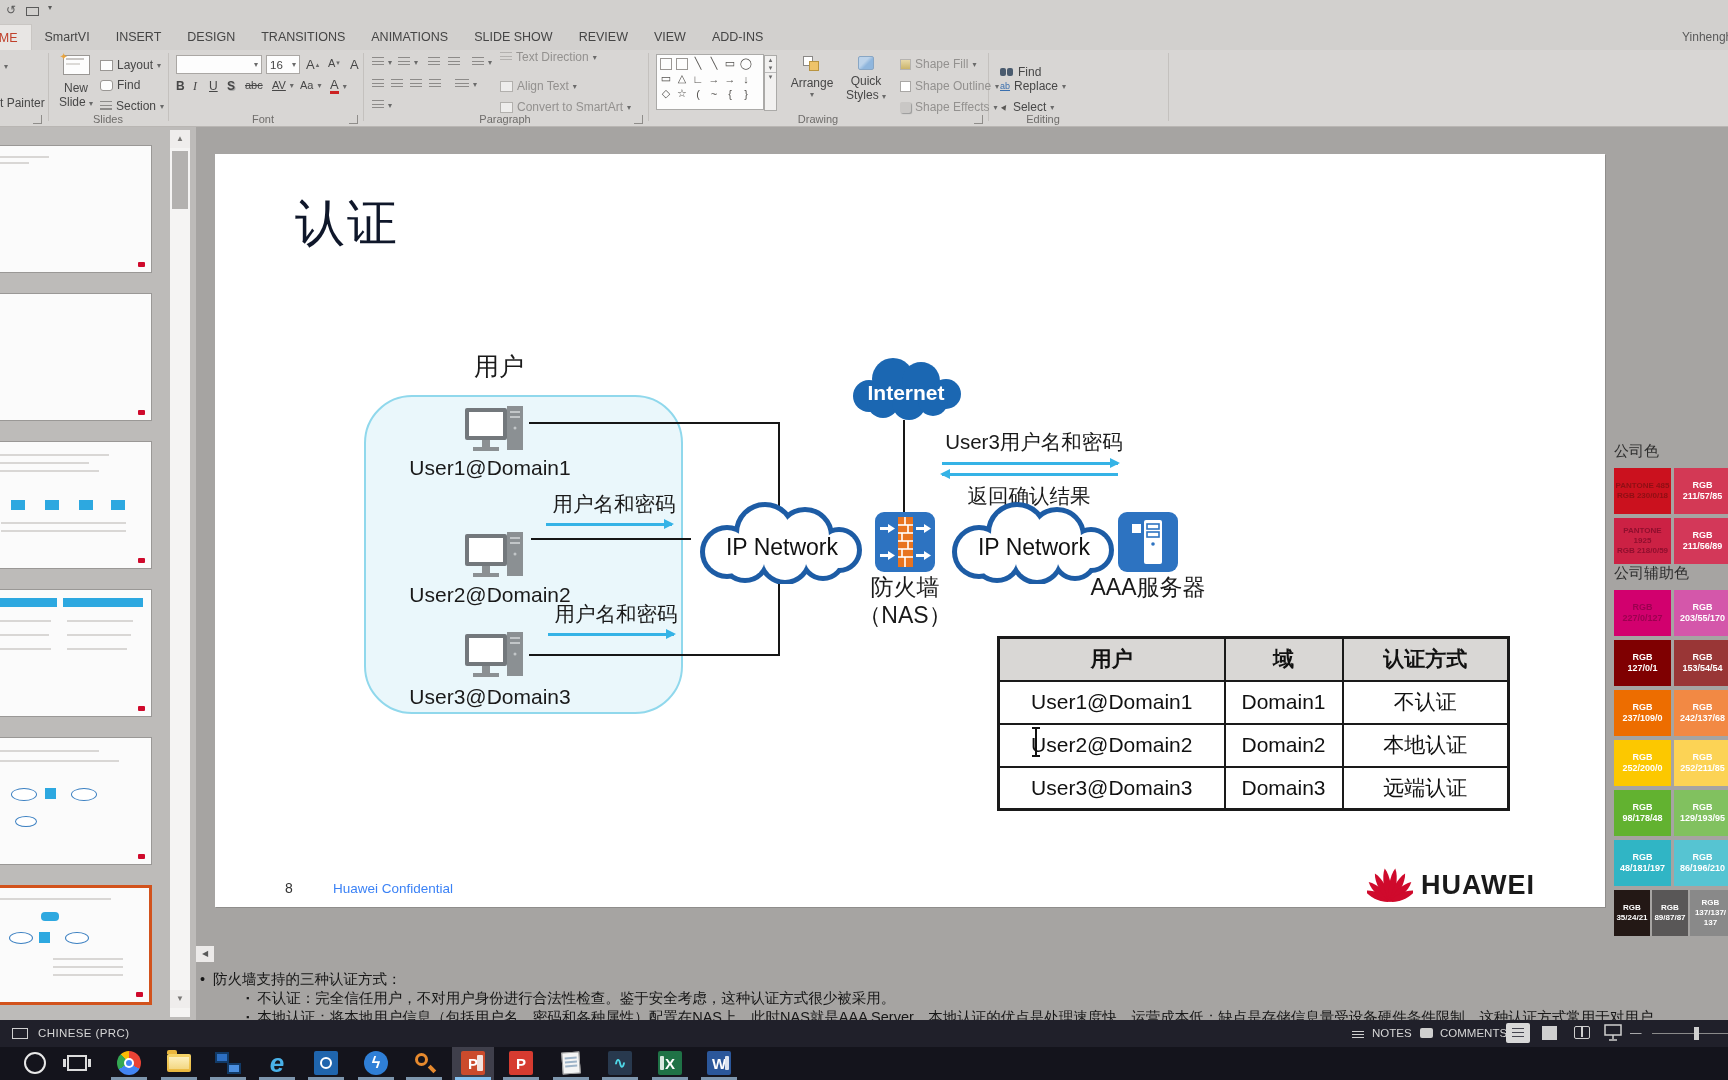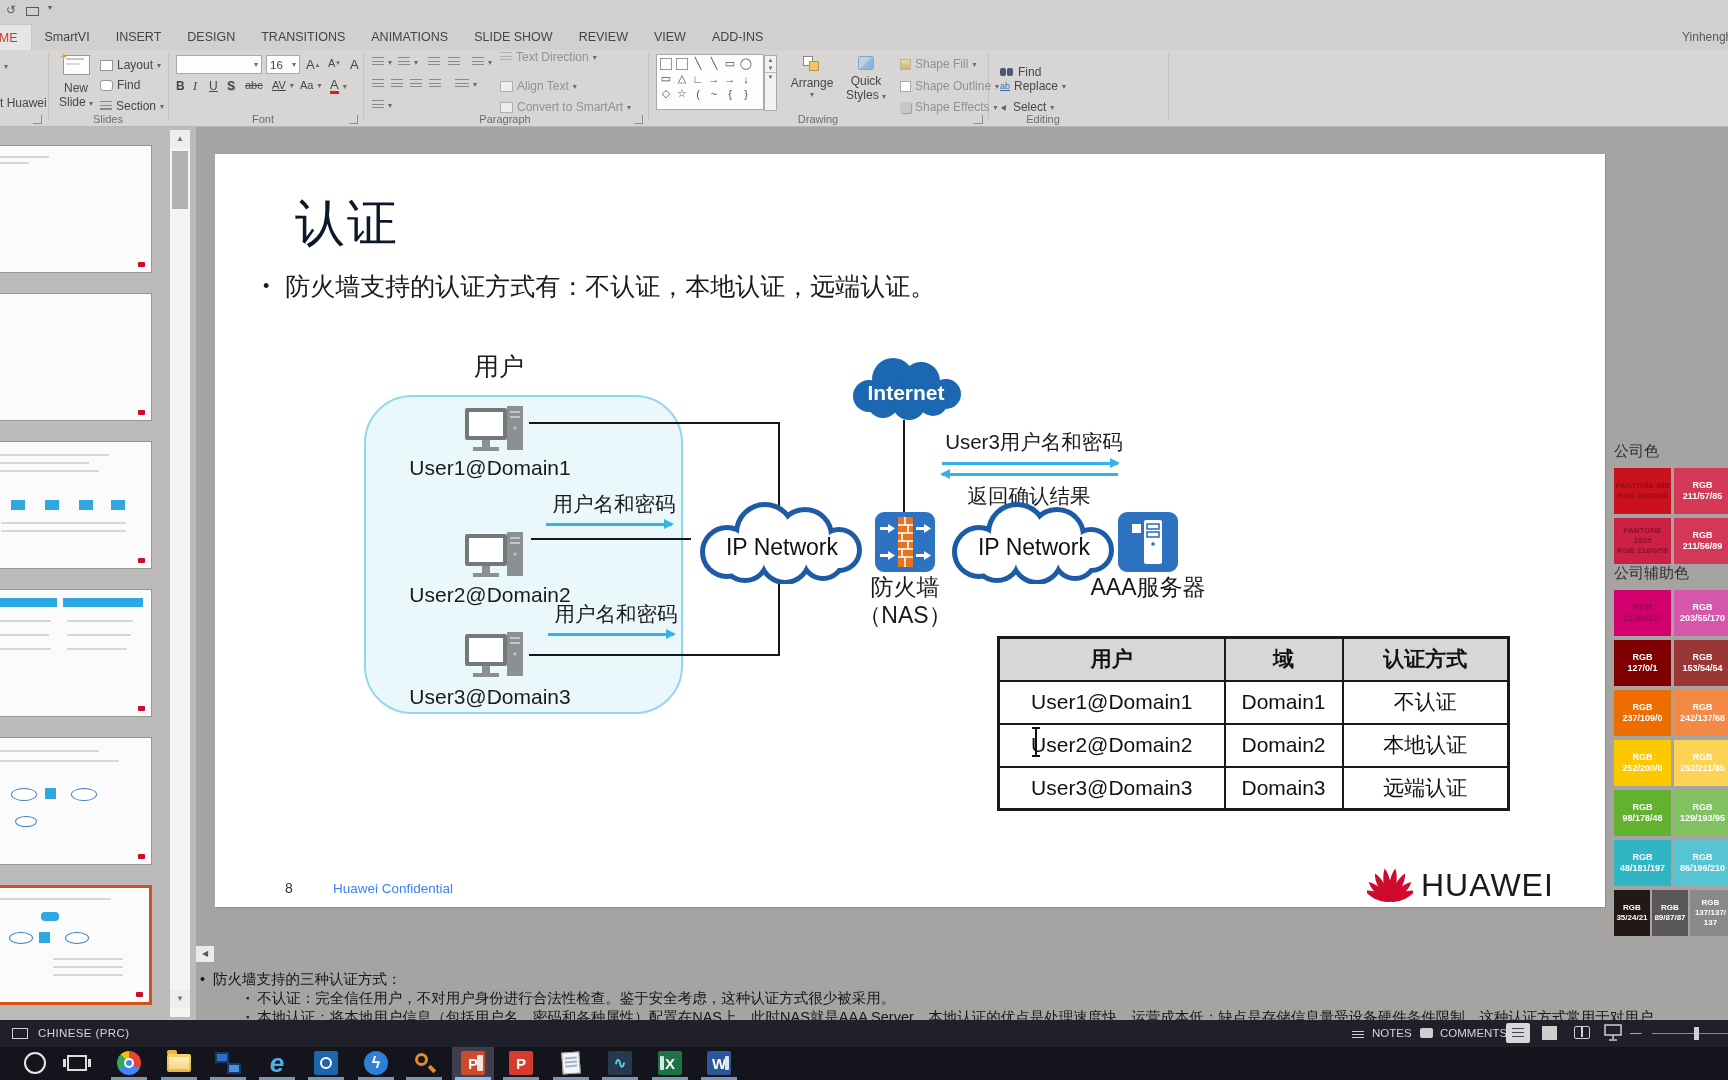--- a/index.html
+++ b/index.html
@@ -95,21 +95,21 @@
   <div id="ribbon">
     <div class="gdiv" style="left:48px"></div>
       <div class="gdiv" style="left:168px"></div>
     <div class="gdiv" style="left:363px"></div>
       <div class="gdiv" style="left:648px"></div>
     <div class="gdiv" style="left:988px"></div>
       <div class="gdiv" style="left:1168px"></div>
 
     <span class="caret abs" style="left:4px;top:12px">▾</span>
     <div class="rbtn" style="left:0;top:46px">
-        <span>t Huawei</span>
+        <span>t Painter</span>
       </div>
     <span class="launcher" style="left:33px;top:65px"></span>
 
     <div class="abs" style="left:56px;top:5px;width:40px;text-align:center">
       <span class="libox" style="width:27px;height:20px;position:relative">
         <span style="position:absolute;left:2px;top:2px;width:18px;height:2px;background:#c9c6c3"></span>
         <span style="position:absolute;left:2px;top:7px;width:14px;height:2px;background:#dcdad7"></span>
         <span style="position:absolute;left:-4px;top:-5px;color:#e8a33d;font-size:10px">✦</span>
       </span>
       <div style="font-size:12px;color:#474747;margin-top:2px">New</div>
@@ -376,23 +376,20 @@
     </div>
 
     <div class="sb" style="left:170px;top:3px;width:20px;height:887px"></div>
     <div class="sbbtn" style="left:170px;top:3px">▲</div>
     <div class="abs" style="left:172px;top:24px;width:16px;height:58px;background:#b3b1af"></div>
     <div class="sbbtn" style="left:170px;top:863px">▼</div>
   </div>
 
   <div id="slide">
     <div class="abs" style="left:80px;top:36px;font-size:50px;color:#0f172a;letter-spacing:2px">认证</div>
-    <div class="abs" style="left:48px;top:116px;font-size:25px;color:#1a1a1a">
-      <span style="font-size:18px;vertical-align:3px;margin-right:16px">•</span><span>防火墙支持的认证方式有：不认证，本地认证，远端认证。</span>
-    </div>
 
     <div class="dlabel" style="left:214px;top:196px;width:140px;font-size:25px">用户</div>
     <div class="abs" style="left:149px;top:241px;width:319px;height:319px;border-radius:48px;background:#eaf7fb;border:2px solid #90d8ec"></div>
 
     <div class="sline" style="left:314px;top:268px;width:251px;height:2px"></div>
     <div class="sline" style="left:316px;top:384px;width:160px;height:2px"></div>
     <div class="sline" style="left:314px;top:500px;width:251px;height:2px"></div>
     <div class="sline" style="left:563px;top:268px;width:2px;height:234px"></div>
     <div class="sline" style="left:688px;top:266px;width:2px;height:94px"></div>
 
@@ -590,21 +587,21 @@
               <path d="M30,46 C24,34 24,14 30,4 C36,14 36,34 30,46 Z"></path>
             </g>
           <g transform="rotate(47,30,46)">
               <path d="M30,46 C24,36 24,18 30,8 C36,18 36,36 30,46 Z"></path>
             </g>
           <g transform="rotate(66,30,46)">
               <path d="M30,46 C24,36 24,20 30,10 C36,20 36,36 30,46 Z"></path>
             </g>
         </g>
       </svg>
-      <span style="font-size:32px;font-weight:normal;color:#1a1a1a;letter-spacing:1px">HUAWEI</span>
+      <span style="font-size:27px;font-weight:bold;color:#1a1a1a;letter-spacing:1px">HUAWEI</span>
     </div>
   </div>
 
   <div class="abs" style="left:196px;top:946px;width:18px;height:16px;background:#eceae9;color:#5a5a5a;font-size:8px;text-align:center;line-height:16px">◀</div>
 
   <div class="ptitle" style="left:1614px;top:442px">公司色</div>
   <div class="sw" style="left: 1614px; top: 468px; width: 57px; height: 46px; font-size: 8px; background: rgb(203, 17, 30);"><span style="color: rgb(143, 15, 20);">PANTONE 485
 RGB 230/0/18</span></div>
   <div class="sw" style="left: 1674px; top: 468px; width: 57px; height: 46px; background: rgb(211, 57, 85);"><span>RGB
 211/57/85</span></div>

